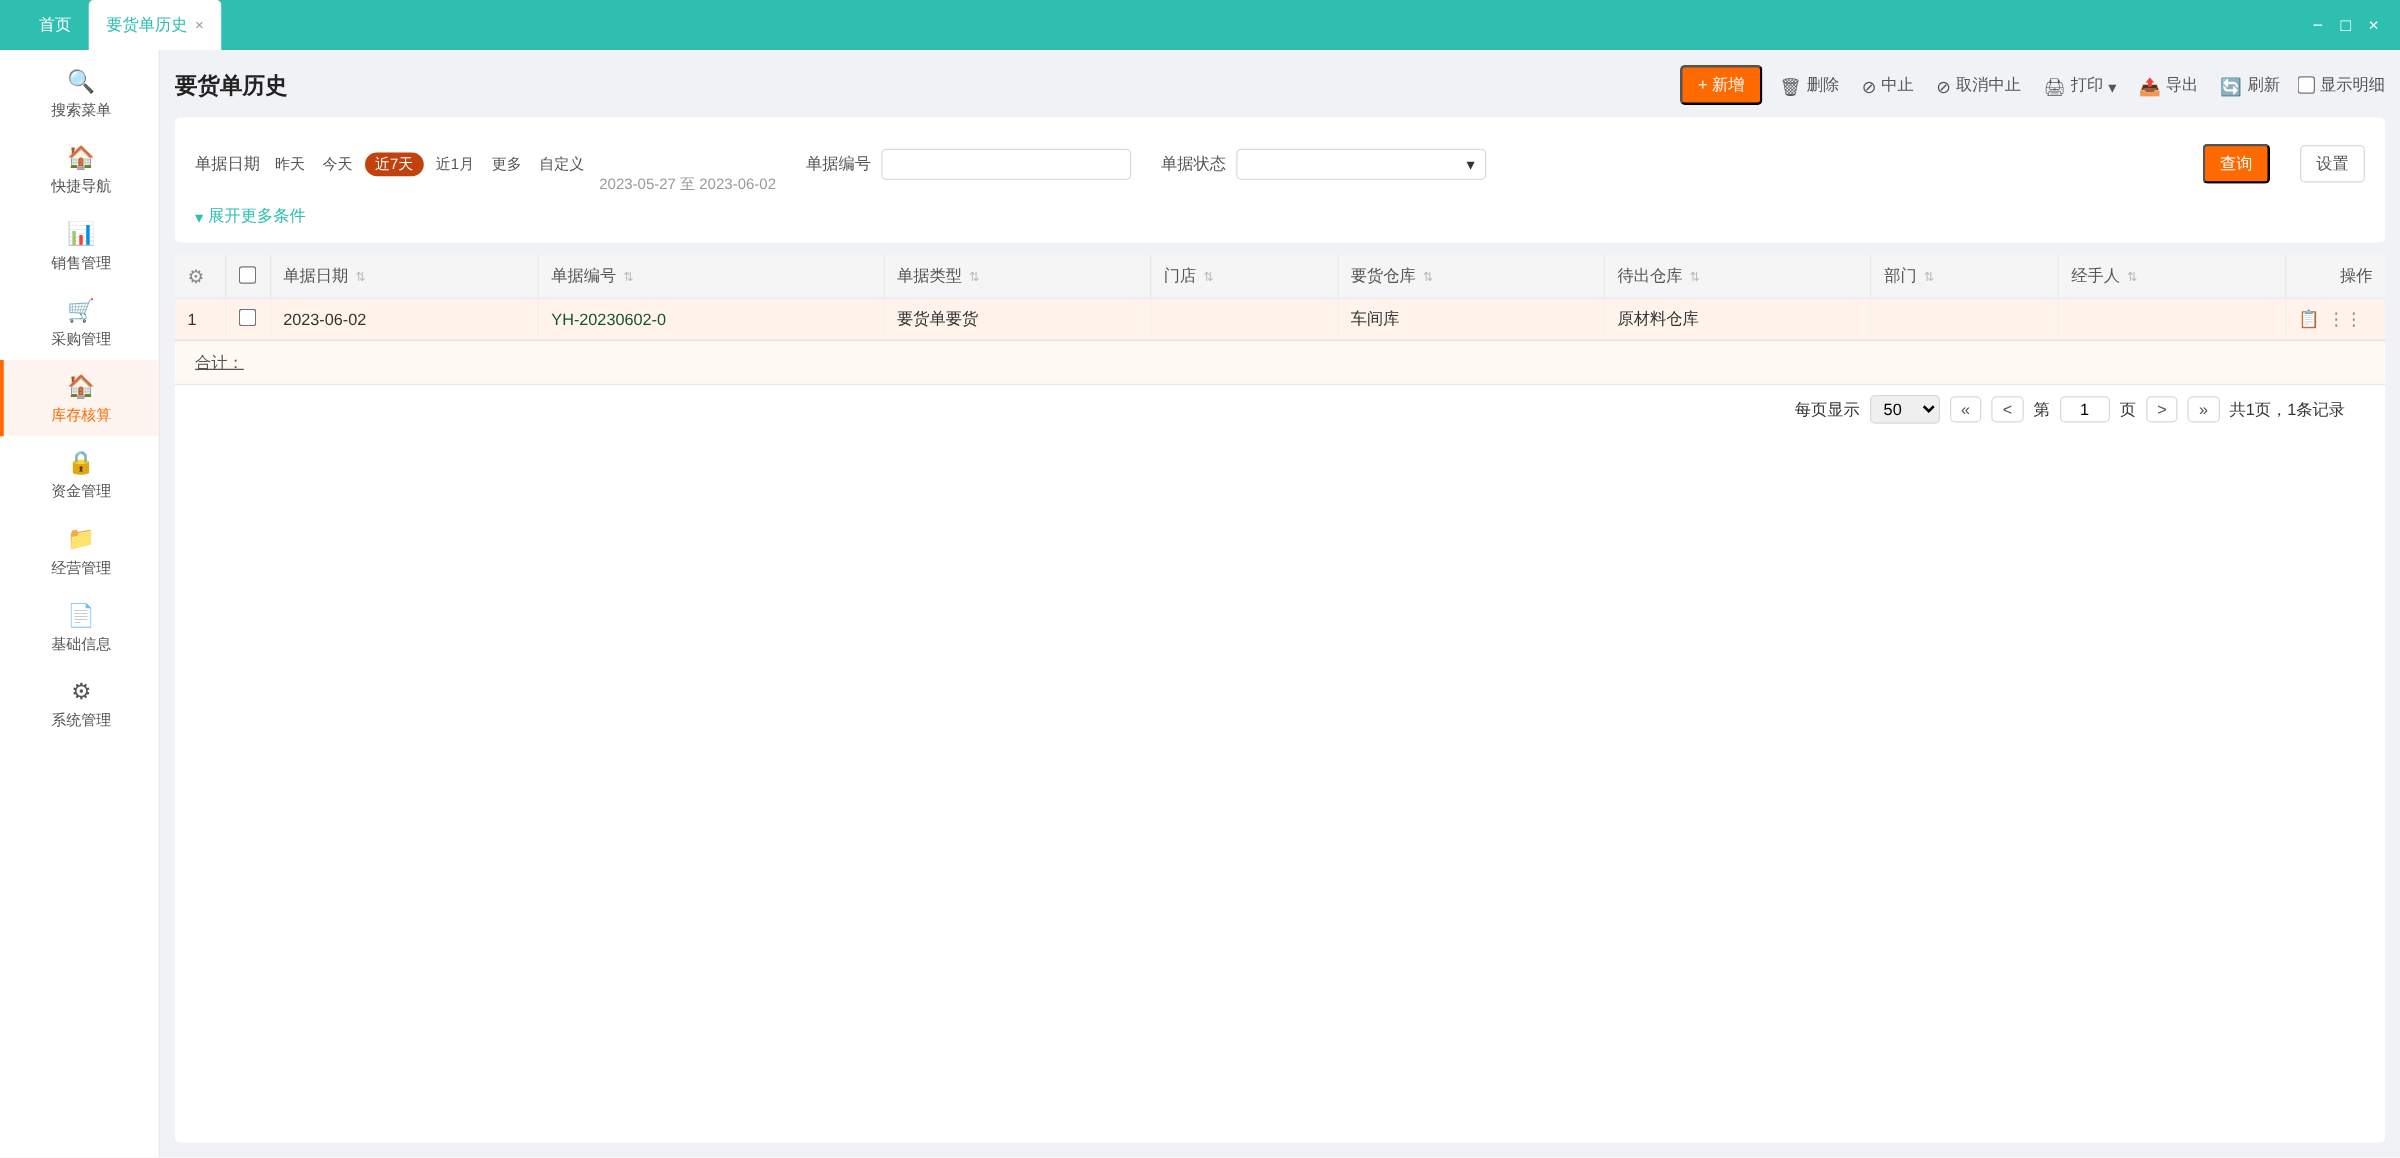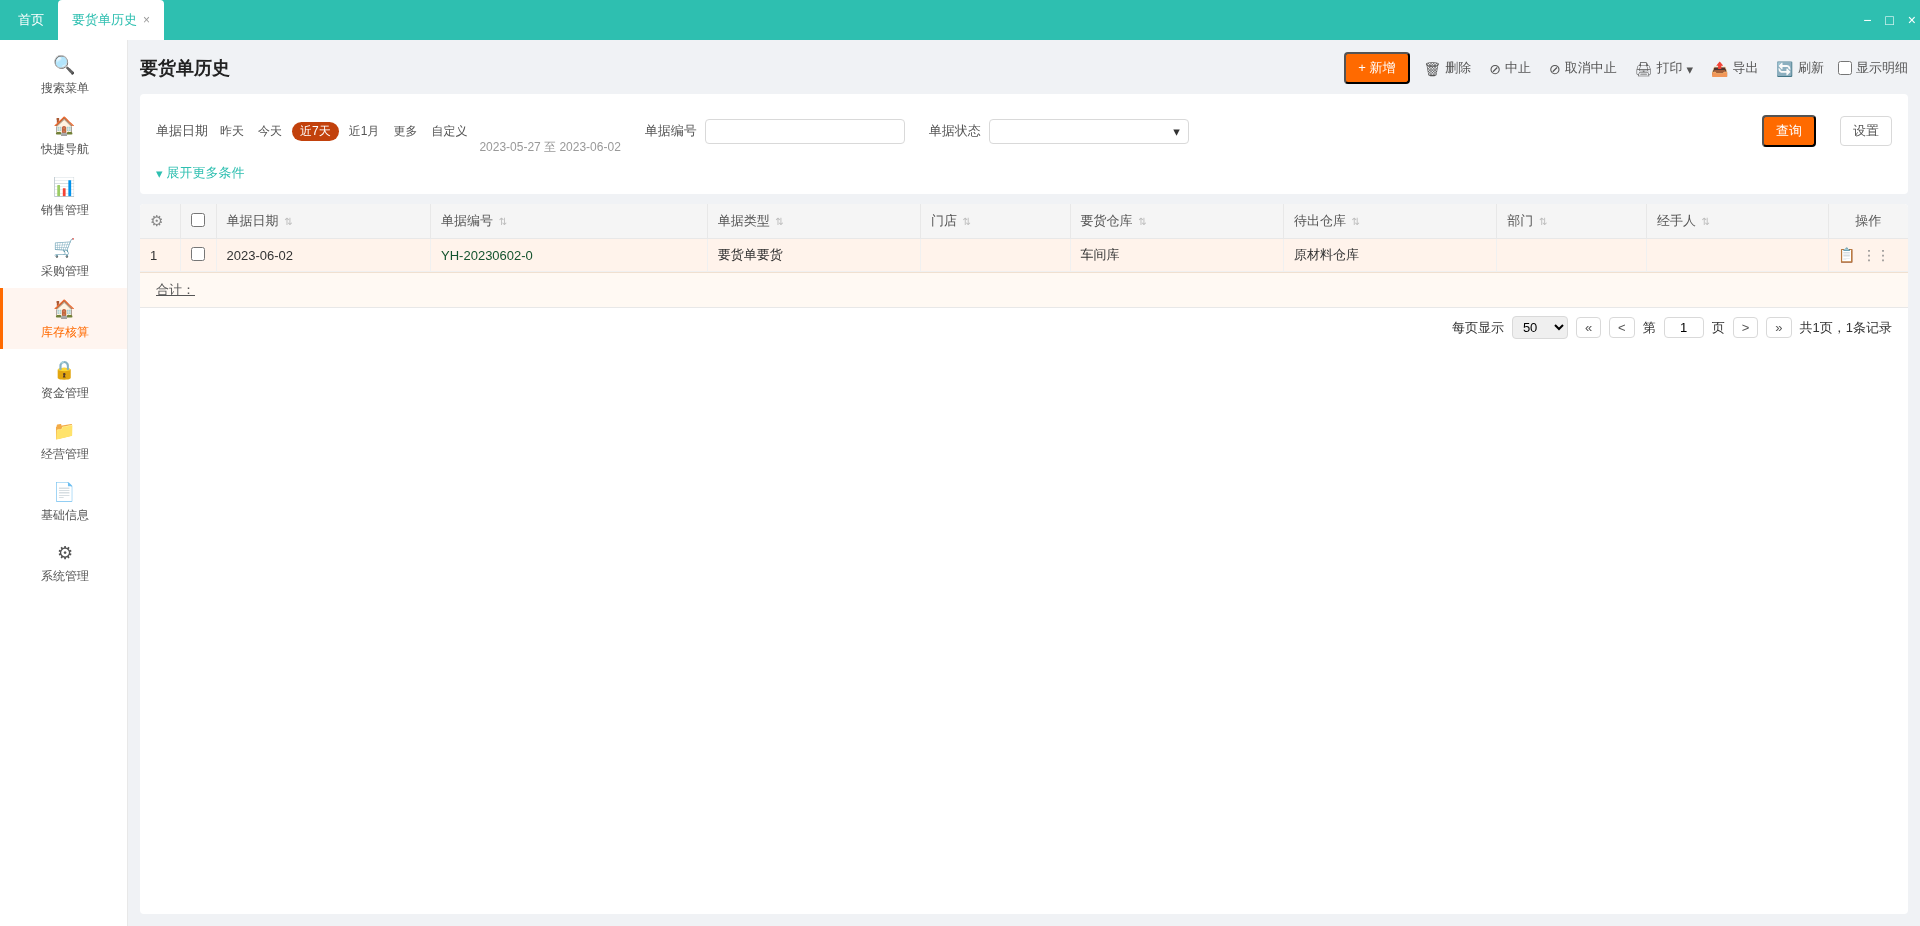--- a/index.html
+++ b/index.html
@@ -4,21 +4,21 @@
   <style>
     * { box-sizing: border-box; margin: 0; padding: 0; }
     body { font-family: "Microsoft YaHei", "PingFang SC", sans-serif; font-size: 13px; color: #333; background: #f0f2f5; display: flex; flex-direction: column; height: 926px; overflow: hidden; }
 
     
     .top-bar {
       background: #2ebfb0;
       height: 40px;
       display: flex;
       align-items: center;
-      padding: 0 4px;
+      padding: 0 17px;
       flex-shrink: 0;
       justify-content: space-between;
     }
     .top-bar-left { display: flex; align-items: center; gap: 0; }
     .tab-item {
       color: #fff;
       padding: 0 14px;
       height: 40px;
       line-height: 40px;
       font-size: 13px;
@@ -230,21 +230,21 @@
       display: flex;
       align-items: center;
       flex-shrink: 0;
       text-decoration: underline;
     }
 
     
     .pagination-bar {
       background: #fff;
       border-top: 1px solid #e8e8e8;
-      padding: 8px 16px;
+      padding: 8px 32px;
       display: flex;
       align-items: center;
       justify-content: flex-end;
       gap: 8px;
       font-size: 13px;
       flex-shrink: 0;
     }
     .page-size-select {
       border: 1px solid #d9d9d9;
       border-radius: 4px;
@@ -453,21 +453,21 @@
               <span class="th-sort">⇅</span>
             </th>
             <th>
               <span>部门</span>
               <span class="th-sort">⇅</span>
             </th>
             <th>
               <span>经手人</span>
               <span class="th-sort">⇅</span>
             </th>
-            <th style="width:80px; text-align:center;">
+            <th style="width:80px; text-align:right;">
               <span>操作</span>
             </th>
           </tr>
         </thead>
         <tbody>
           <tr class="selected">
             <td>1</td>
             <td>
               <input type="checkbox" class="checkbox" style="">
             </td>

